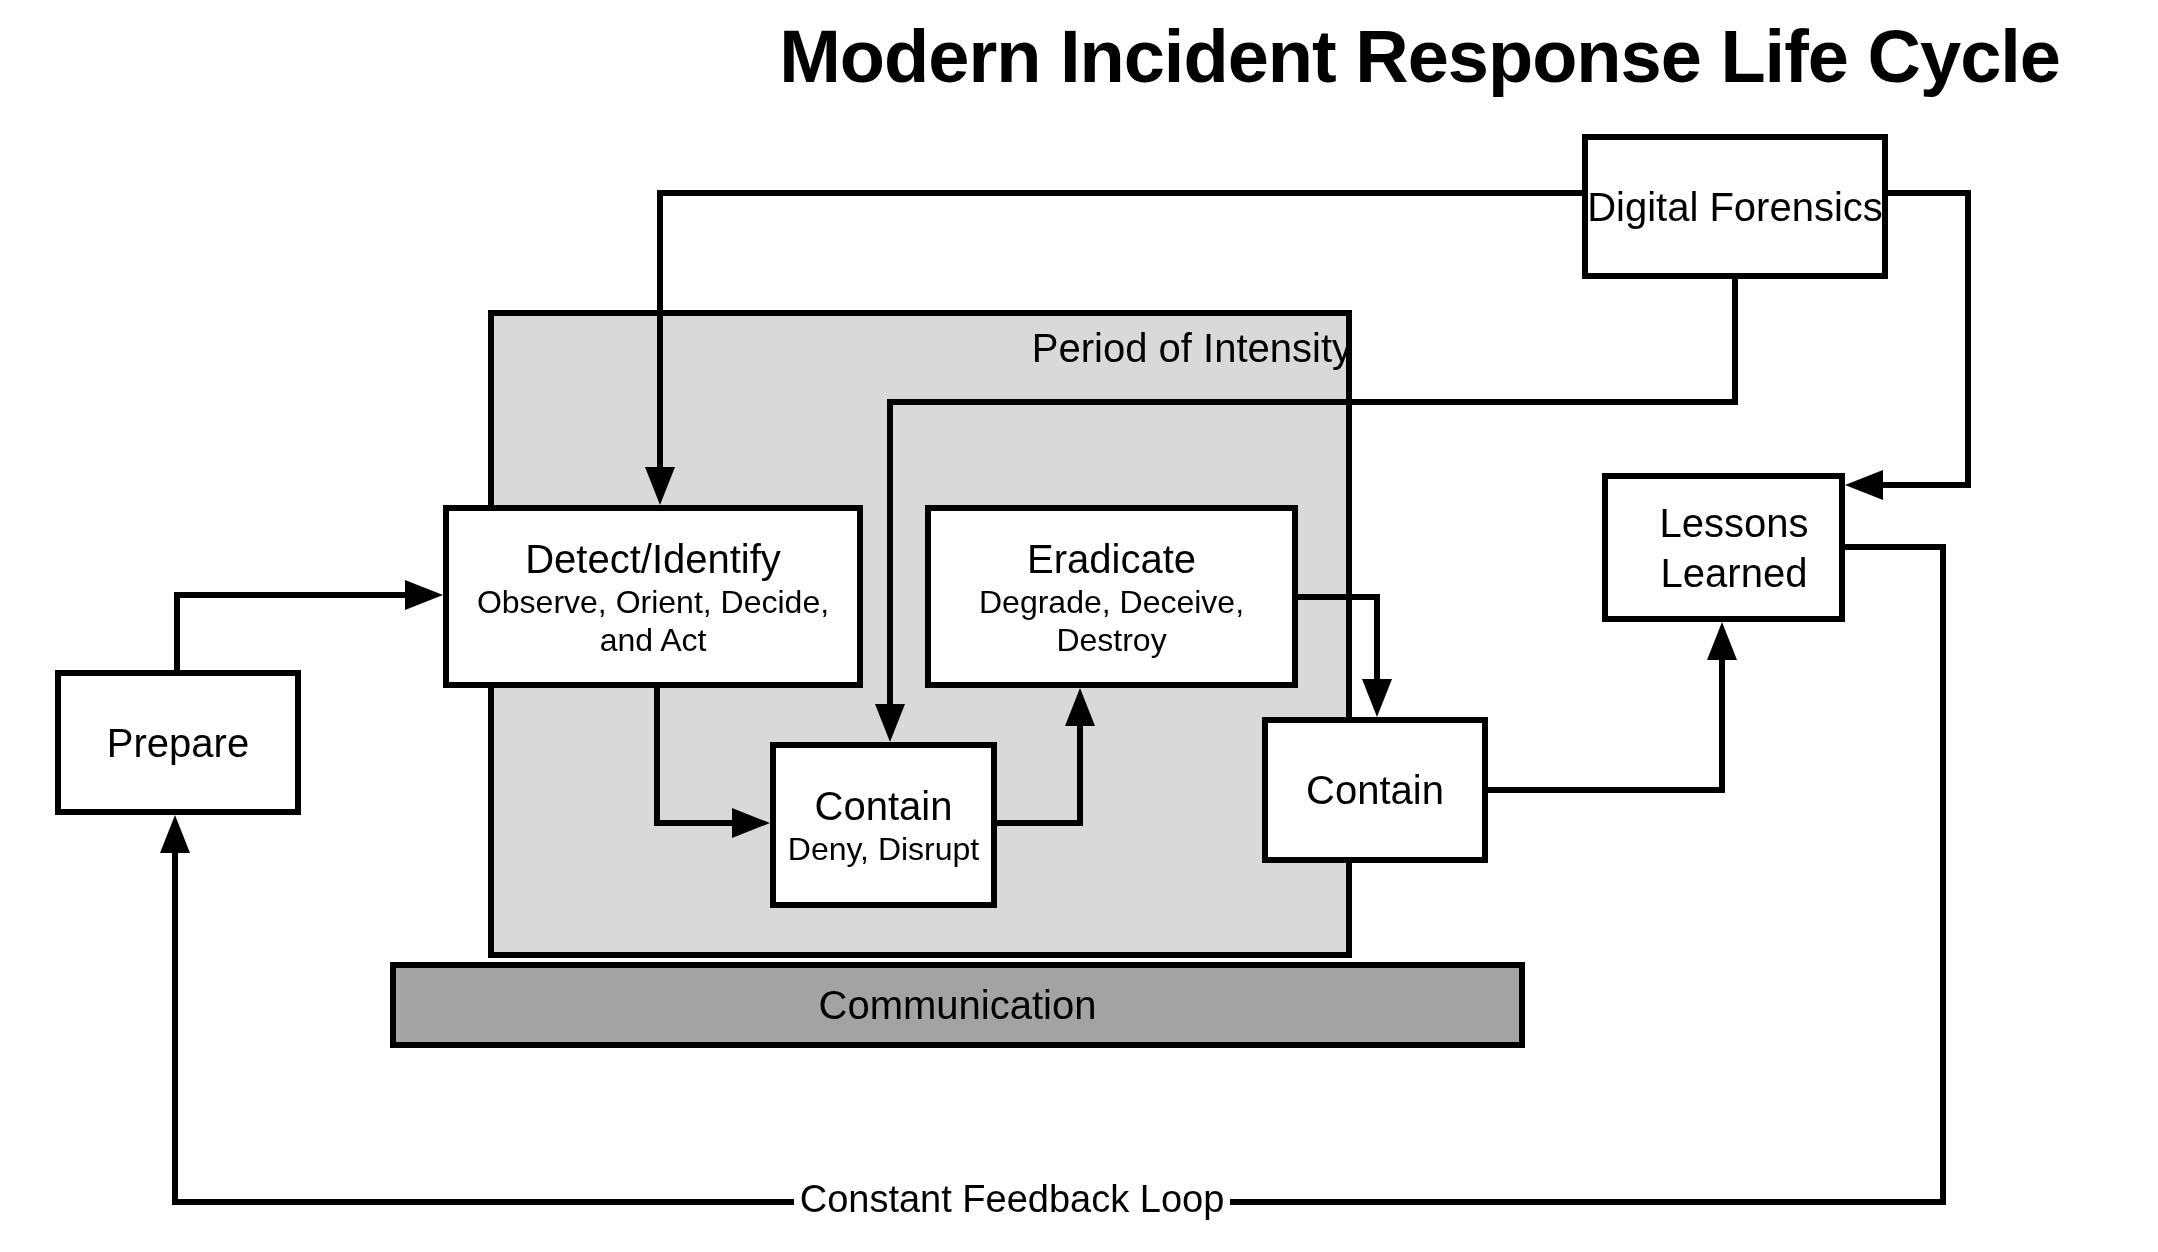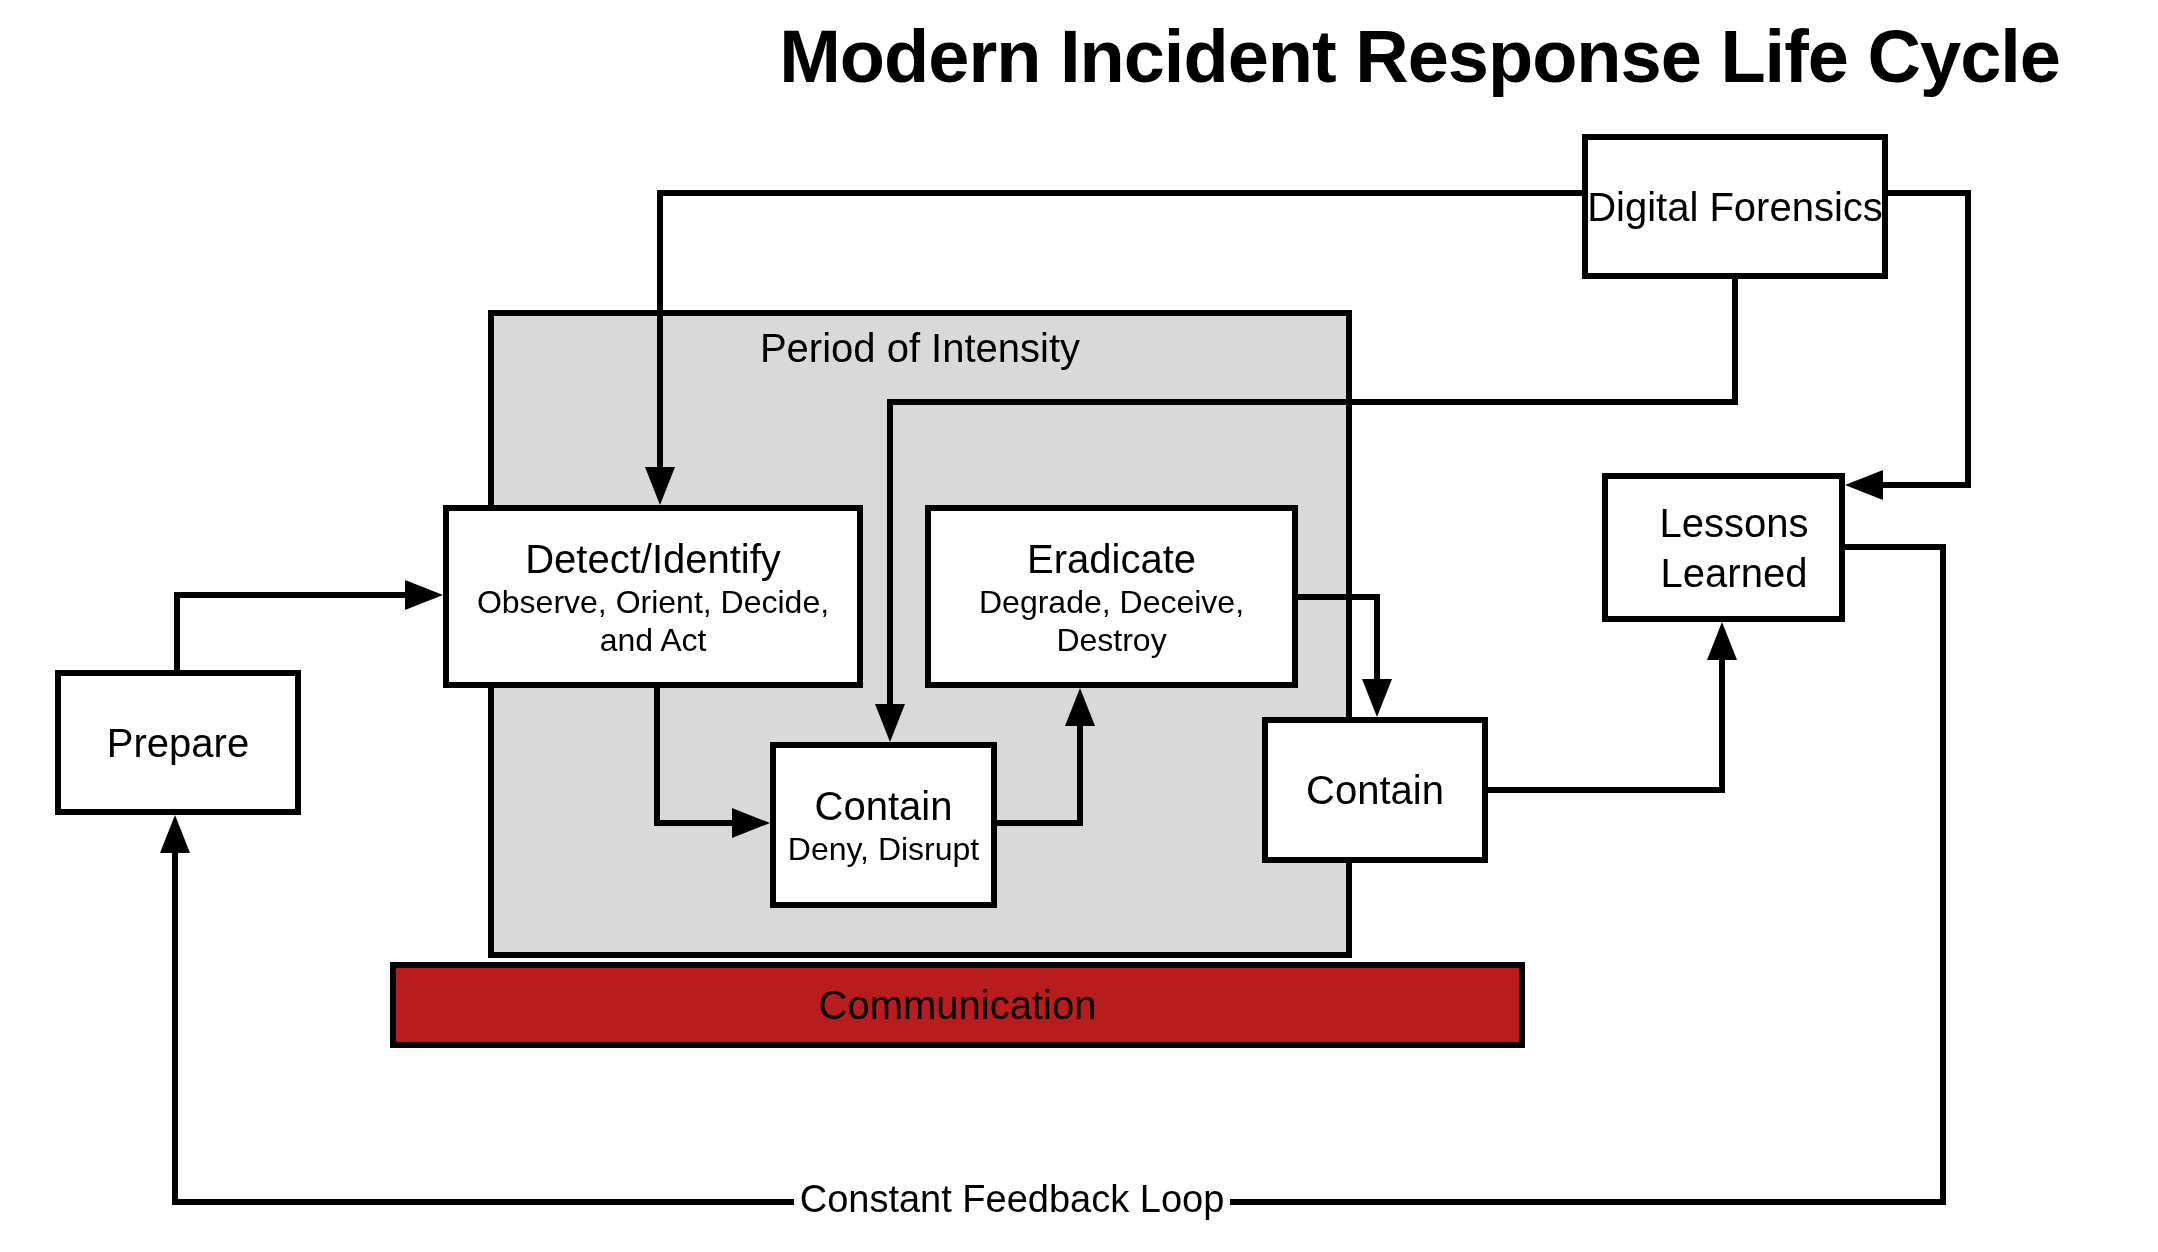--- a/index.html
+++ b/index.html
@@ -34,21 +34,21 @@
     width: 864px;
     height: 648px;
     background: #d9d9d9;
     border: 6px solid #000000;
     box-sizing: border-box;
   }
   .intensity-label {
     left: 488px;
     top: 326px;
     width: 864px;
-    text-align: center;
+    text-align: right;
     font-size: 40px;
   }
 
   svg.connectors {
     left: 0;
     top: 0;
     width: 2158px;
     height: 1252px;
   }
   svg .line {
@@ -83,21 +83,21 @@
   #node-prepare   { left: 55px;   top: 670px; width: 246px; height: 145px; }
   #node-recover   { left: 1262px; top: 717px; width: 226px; height: 146px; }
   #node-lessons   { left: 1602px; top: 473px; width: 243px; height: 149px; padding-left: 21px; }
   #node-lessons .titlewrap { max-width: 190px; }
 
   .communication-bar {
     left: 390px;
     top: 962px;
     width: 1135px;
     height: 86px;
-    background: #b91c1c;
+    background: #a3a3a3;
     border: 6px solid #000000;
     box-sizing: border-box;
     display: flex;
     align-items: center;
     justify-content: center;
     font-size: 40px;
   }
 
   .feedback-label {
     left: 0px;

